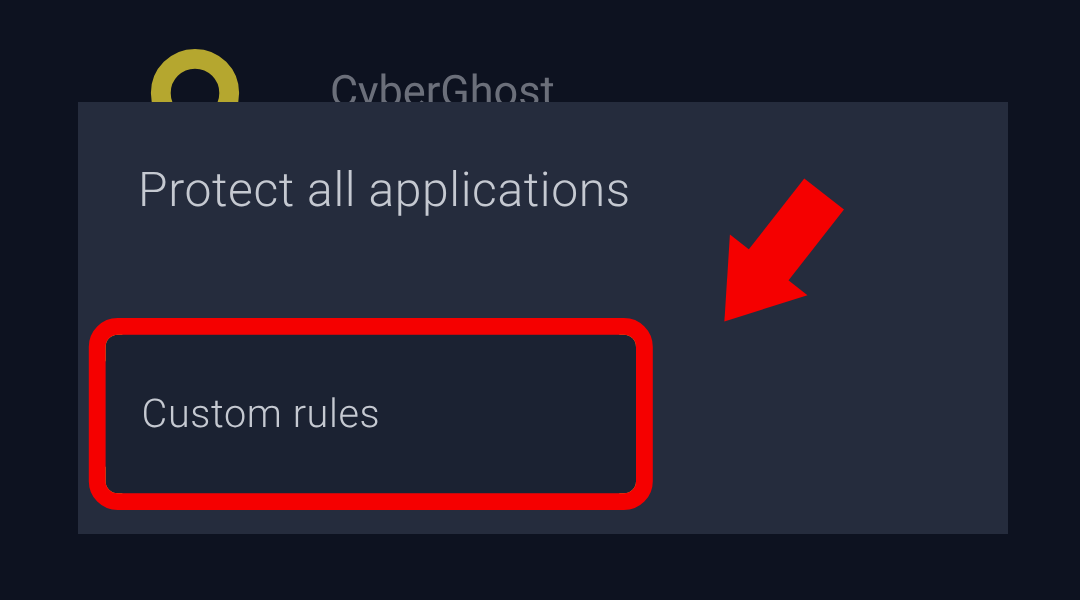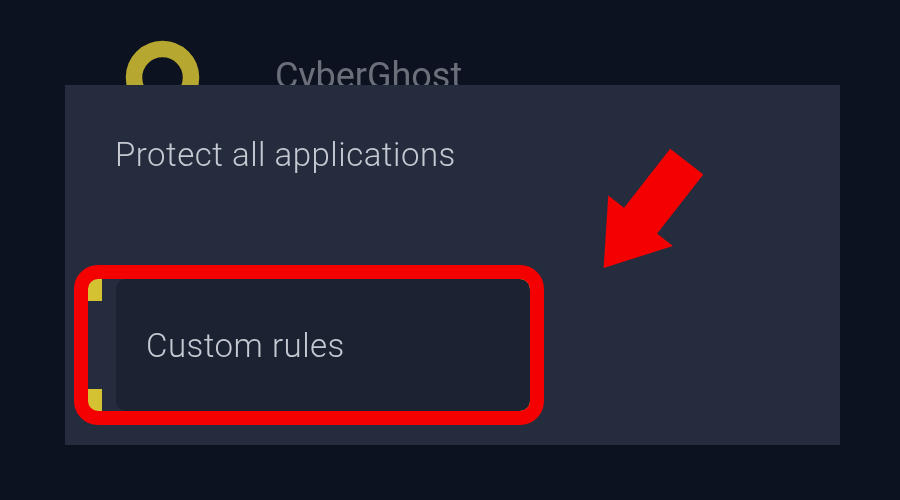--- a/index.html
+++ b/index.html
@@ -42,21 +42,21 @@
       width: 775px;
       height: 360px;
       background: #252c3d;
       filter: blur(0.3px);
     }
     .menu-option-protect {
       position: absolute;
       top: 135px;
       left: 115px;
       color: #c5c9d1;
-      font-size: 33px;
+      font-size: 40px;
       font-weight: 300;
       letter-spacing: 0.5px;
     }
     .menu-option-custom-wrapper {
       position: absolute;
       top: 265px;
       left: 74px;
       width: 470px;
       height: 160px;
     }
@@ -87,21 +87,20 @@
       left: 14px;
       right: 14px;
       bottom: 14px;
       background: #1b2232;
       border-radius: 10px;
       display: flex;
       align-items: center;
       padding-left: 30px;
       z-index: 4;
       cursor: pointer;
-      margin-left: 28px;
     }
     .menu-option-custom-text {
       color: #c5c9d1;
       font-size: 33px;
       font-weight: 300;
       letter-spacing: 0.5px;
     }
     .arrow-annotation {
       position: absolute;
       top: 130px;

